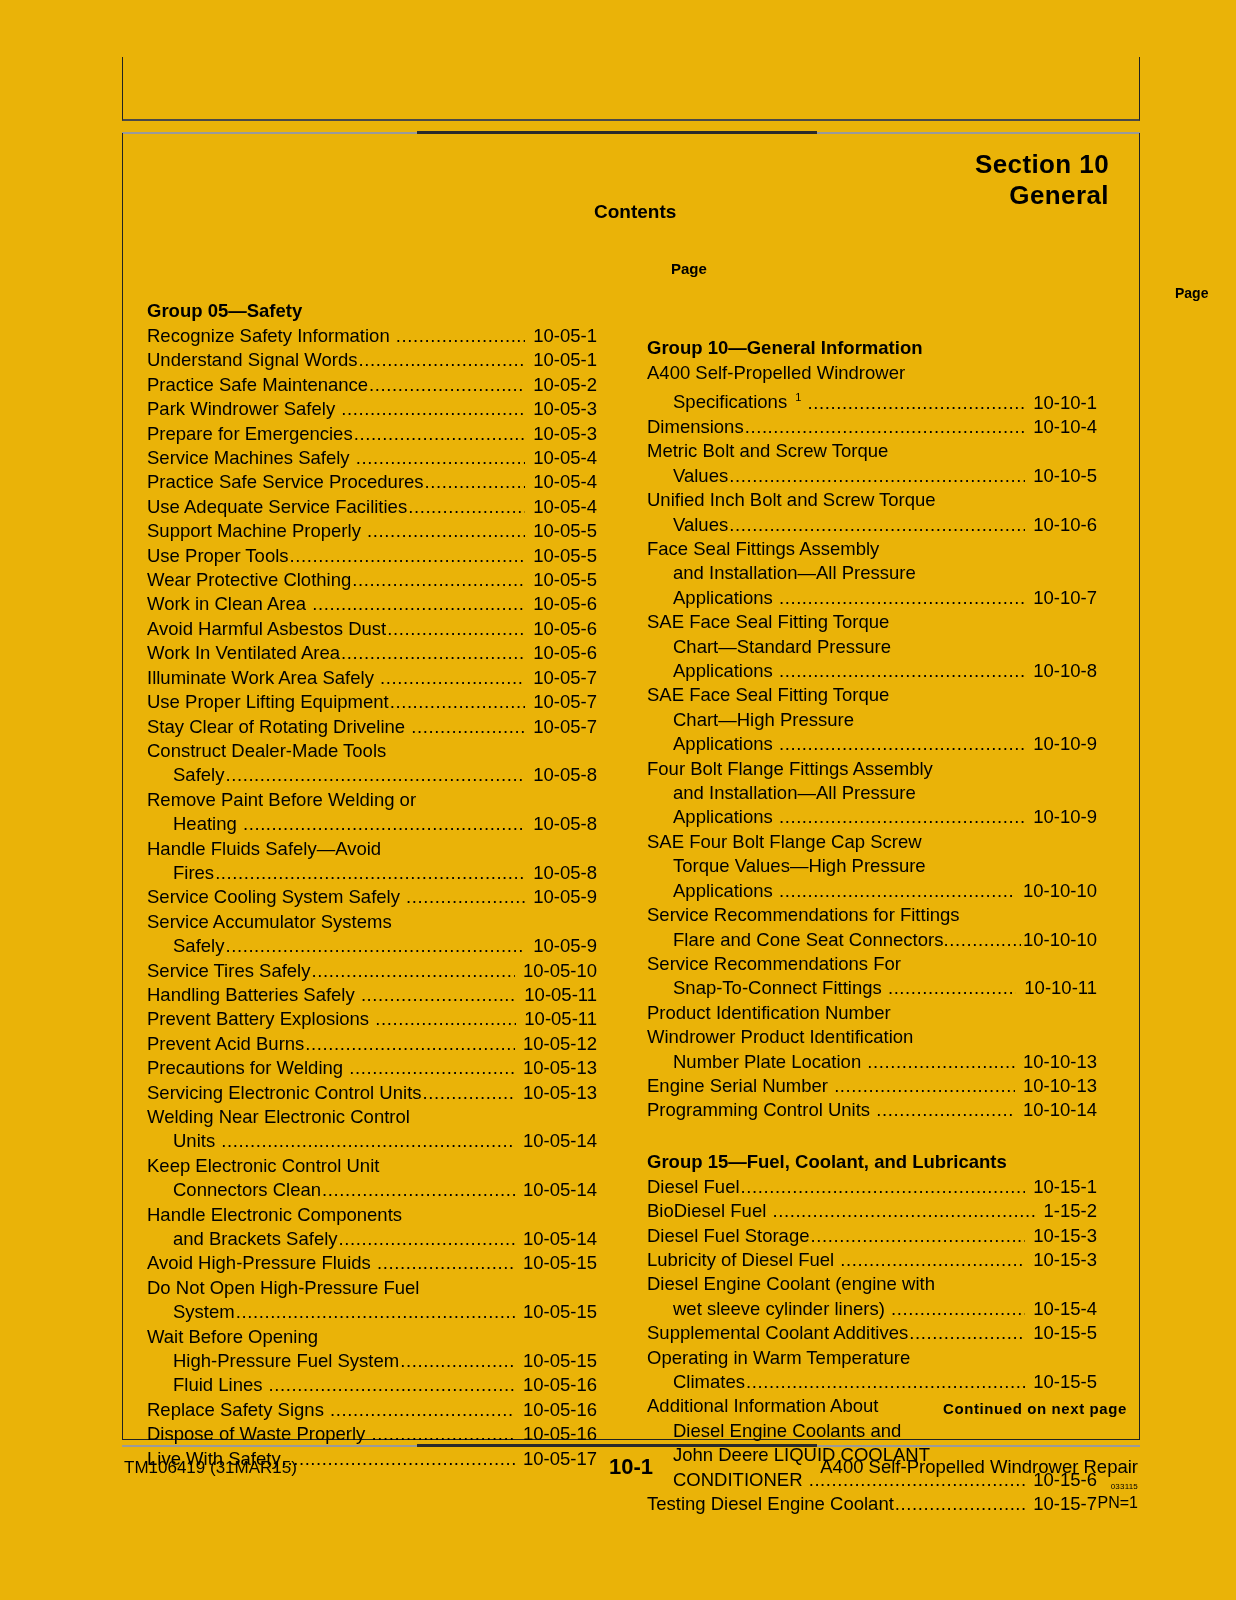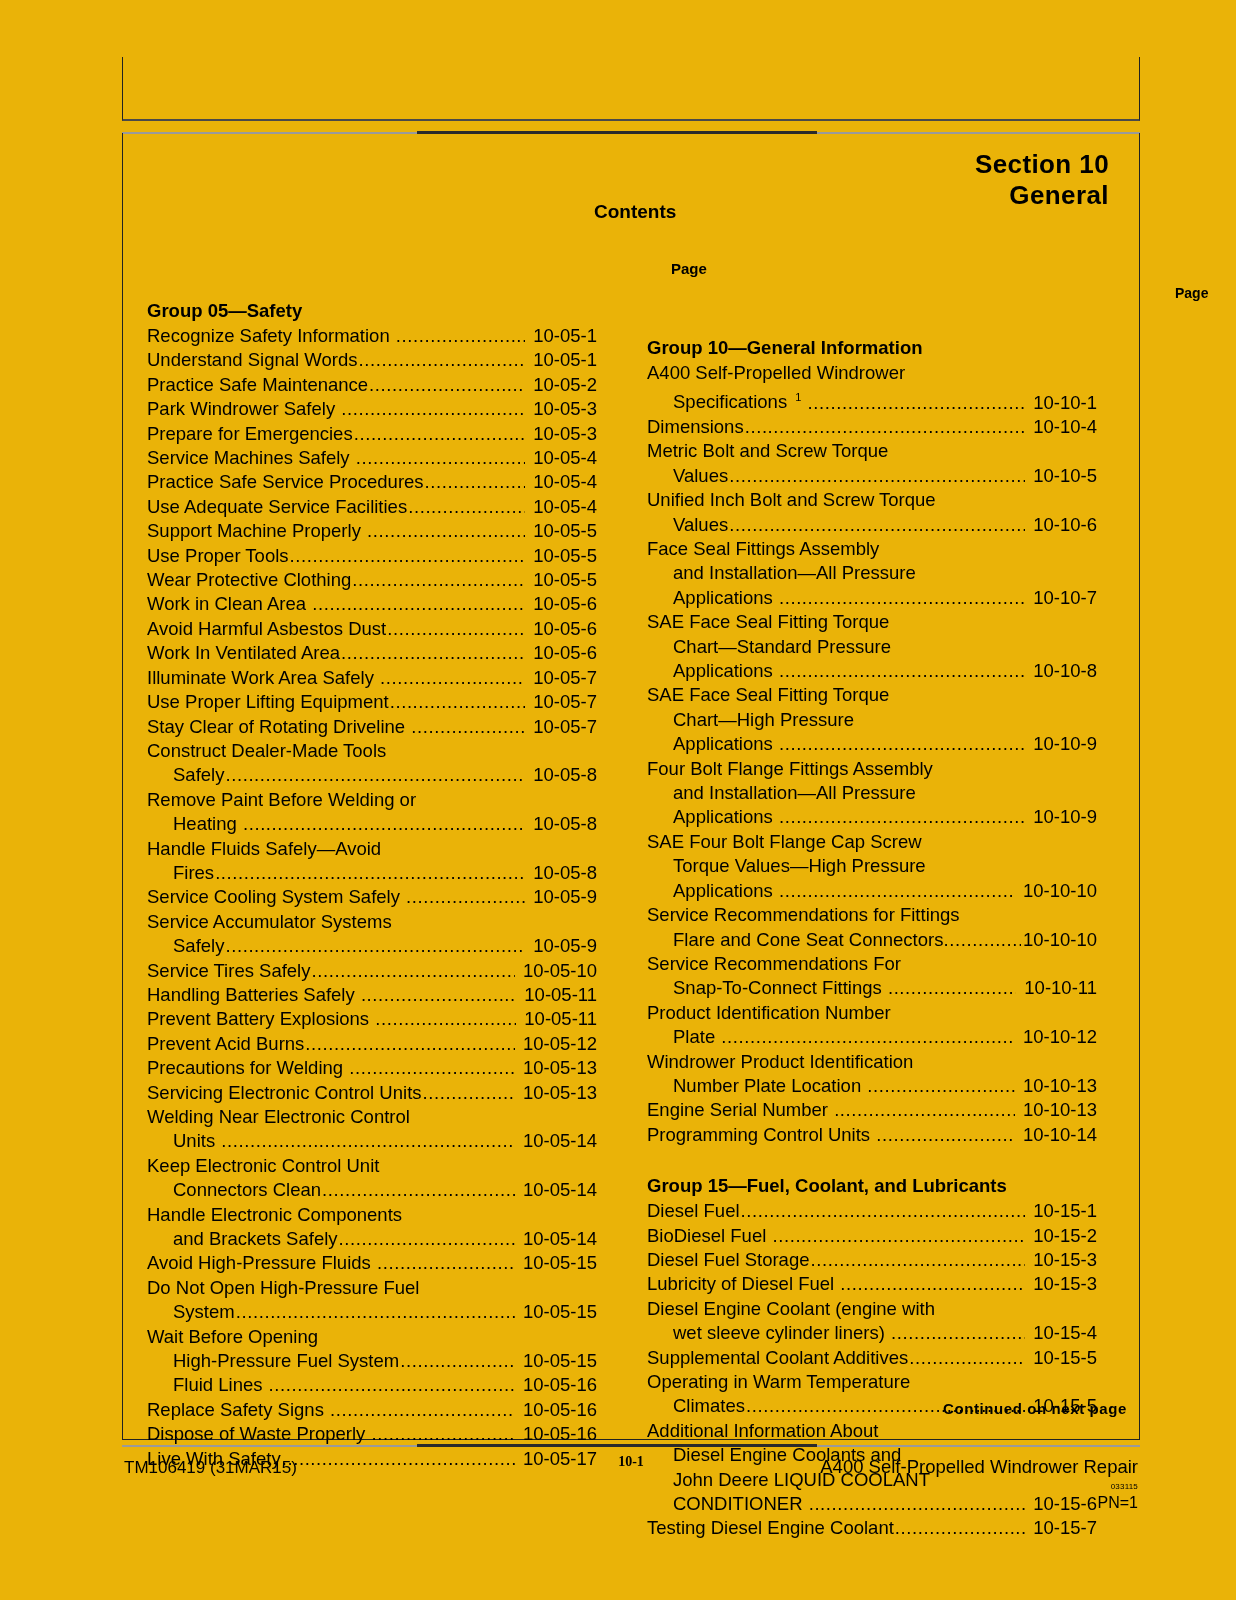--- a/index.html
+++ b/index.html
@@ -202,22 +202,21 @@
     position: absolute;
     left: 2px; top: 6px;
     font-size: 17px;
   }
   .footer-center {
     position: absolute;
     left: 0; top: 2px;
     width: 1018px;
     text-align: center;
     font-weight: bold;
-    font-size: 14px;
-    font-family: Liberation Serif, serif;
+    font-size: 22px;
   }
   .footer-right {
     position: absolute;
     right: 2px; top: 4px;
     font-size: 18.5px;
     white-space: pre;
   }
   .footer-code {
     position: absolute;
     right: 2px; top: 30px;
@@ -675,25 +674,20 @@
             <div class="toc-line indent">
               <span class="t-title">Snap-To-Connect Fittings </span>
               <span class="t-dots"></span>
               <span class="t-page"> 10-10-11</span>
             </div>
           </div>
           <div class="toc-entry">
             <div class="toc-line nodots">
               <span class="t-title">Product Identification Number</span>
             </div>
-            <div class="toc-line indent">
-              <span class="t-title">Plate </span>
-              <span class="t-dots"></span>
-              <span class="t-page"> 10-10-12</span>
-            </div>
           </div>
           <div class="toc-entry">
             <div class="toc-line nodots">
               <span class="t-title">Windrower Product Identification</span>
             </div>
             <div class="toc-line indent">
               <span class="t-title">Number Plate Location </span>
               <span class="t-dots"></span>
               <span class="t-page"> 10-10-13</span>
             </div>
@@ -719,21 +713,21 @@
             <div class="toc-line">
               <span class="t-title">Diesel Fuel</span>
               <span class="t-dots"></span>
               <span class="t-page"> 10-15-1</span>
             </div>
           </div>
           <div class="toc-entry">
             <div class="toc-line">
               <span class="t-title">BioDiesel Fuel </span>
               <span class="t-dots"></span>
-              <span class="t-page"> 10-15-2</span>
+              <span class="t-page"> 1-15-2</span>
             </div>
           </div>
           <div class="toc-entry">
             <div class="toc-line">
               <span class="t-title">Diesel Fuel Storage</span>
               <span class="t-dots"></span>
               <span class="t-page"> 10-15-3</span>
             </div>
           </div>
           <div class="toc-entry">

